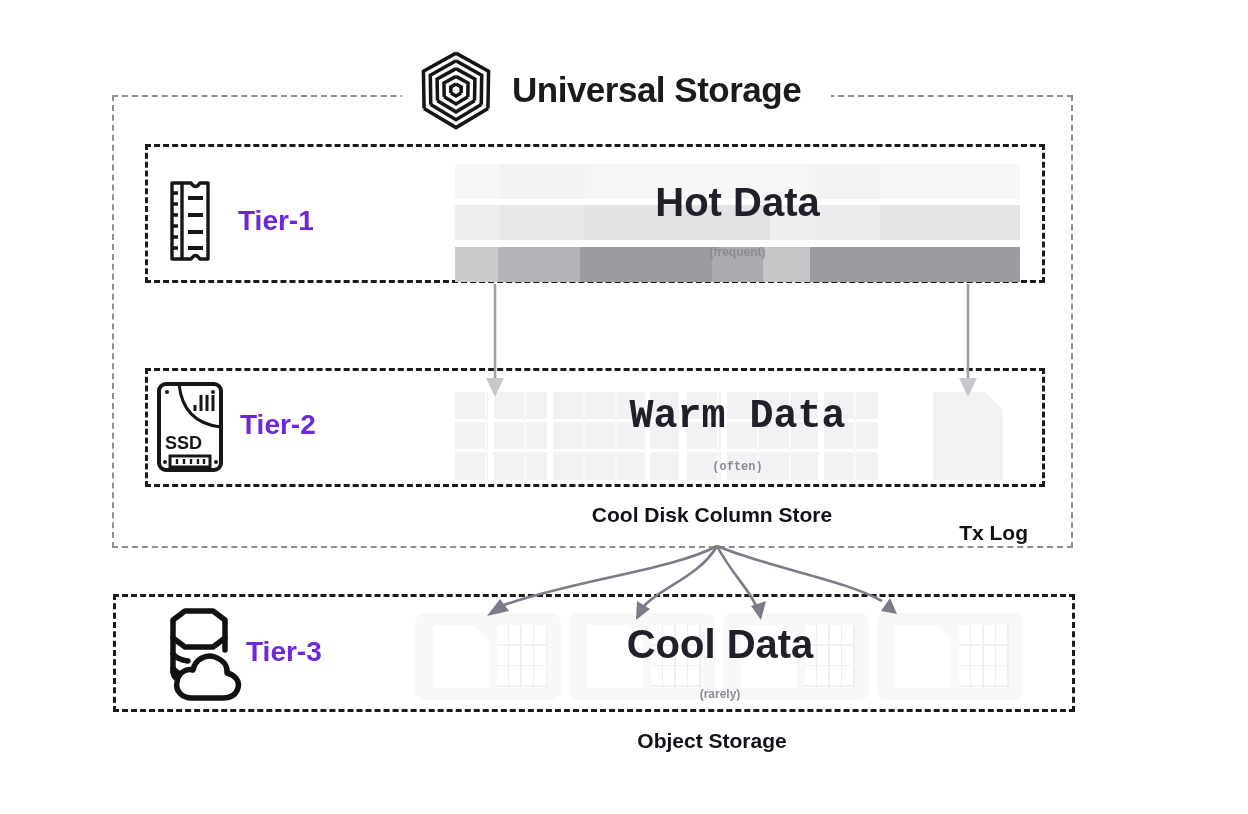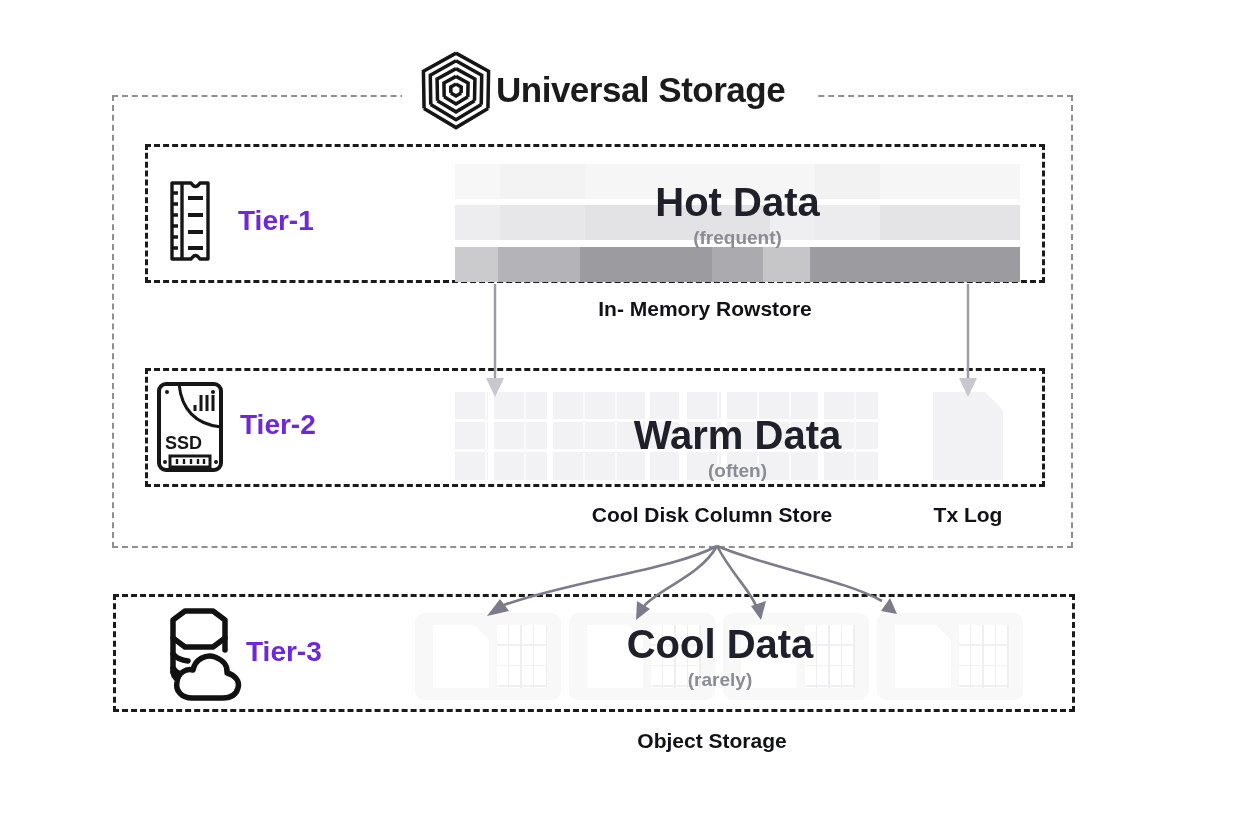--- a/index.html
+++ b/index.html
@@ -8,44 +8,44 @@
   .abs{position:absolute;}
 
   
   .outer-box{left:112px;top:95px;width:961px;height:453px;border:2px dashed #8f8f8f;box-sizing:border-box;}
   .tier-box{border:3px dashed #1b1b1b;box-sizing:border-box;background:transparent;}
   #tier1-box{left:145px;top:144px;width:900px;height:139px;}
   #tier2-box{left:145px;top:368px;width:900px;height:119px;}
   #tier3-box{left:113px;top:594px;width:962px;height:118px;}
 
   
-  #header{left:402px;top:42px;display:flex;align-items:center;gap:0;background:#fff;
+  #header{left:402px;top:42px;display:flex;align-items:center;gap:16px;background:#fff;
           padding:0 30px 0 14px;z-index:6;height:96px;}
   #title{font-size:35px;font-weight:700;color:#1b1b1b;letter-spacing:-0.5px;white-space:nowrap;}
 
   
   .tier-label{font-size:28px;font-weight:700;color:#6d28d9;z-index:3;}
 
   
   #hot-rows{left:455px;top:164px;width:565px;height:118px;z-index:1;}
   .hot-row{position:absolute;left:0;width:565px;height:35px;display:flex;}
 
   
   .data-title-wrap{text-align:center;z-index:2;}
   .data-title{font-size:40px;font-weight:700;color:#20202a;line-height:1.1;}
-  .data-sub{font-size:19px;font-weight:700;color:#8b8b95;line-height:1.2;margin-top:3px;}
+  .data-sub{font-size:12px;font-weight:700;color:#8b8b95;line-height:1.2;margin-top:21px;}
   #hot-text{left:455px;top:180px;width:565px;}
-  #warm-text{left:455px;top:413px;width:565px;}
+  #warm-text{left:455px;top:395px;width:565px;font-family:Liberation Mono, monospace;}
   #cool-text{left:415px;top:622px;width:610px;}
 
   
   .caption{font-size:21px;font-weight:700;color:#111118;text-align:center;z-index:3;}
   #cap-rowstore{left:455px;top:297px;width:500px;}
   #cap-colstore{left:462px;top:503px;width:500px;}
-  #cap-txlog{left:908px;top:503px;width:120px;}
+  #cap-txlog{left:908px;top:521px;width:120px;text-align:right;}
   #cap-objstore{left:462px;top:729px;width:500px;}
 
   
   #warm-blocks{left:455px;top:392px;width:560px;height:88px;z-index:1;}
   .warm-block{position:absolute;top:0;height:88px;background-color:#f2f2f4;
     background-image:
       repeating-linear-gradient(to right, transparent 0 30px, #f9f9fb 30px 32px),
       linear-gradient(to bottom, transparent 0 27px, #ffffff 27px 30px, transparent 30px 57px, #ffffff 57px 60px, transparent 60px);}
   #tx-block{position:absolute;top:0;left:478px;width:70px;height:88px;background:#f2f2f4;
     clip-path:polygon(0 0, 52px 0, 100% 18px, 100% 100%, 0 100%);}
@@ -145,21 +145,20 @@
         <div style="width: 47px; background: rgb(198, 198, 201);"></div>
         <div style="width: 210px; background: rgb(155, 155, 160);"></div>
       </div>
     </div>
 
   <div class="abs data-title-wrap" id="hot-text">
     <div class="data-title">Hot Data</div>
     <div class="data-sub">(frequent)</div>
   </div>
 
-  <div class="abs caption" id="cap-rowstore">In- Memory Rowstore</div>
 
   <div class="abs tier-box" id="tier2-box"></div>
 
   <svg class="abs" id="ssd-icon" width="68" height="92" viewBox="0 0 68 92">
     <g stroke="#161616" fill="none">
       <rect x="3" y="3" width="62" height="86" rx="7" stroke-width="4"></rect>
       <path d="M23,3 Q27,42 65,46" stroke-width="3"></path>
       <path d="M39,24 V30 M45,14 V30 M51,14 V30 M57,14 V30" stroke-width="3"></path>
       <rect x="14" y="75" width="40" height="11" stroke-width="3"></rect>
       <path d="M21,78 V83 M28,78 V83 M35,78 V83 M42,78 V83 M48,78 V83" stroke-width="2.4"></path>

